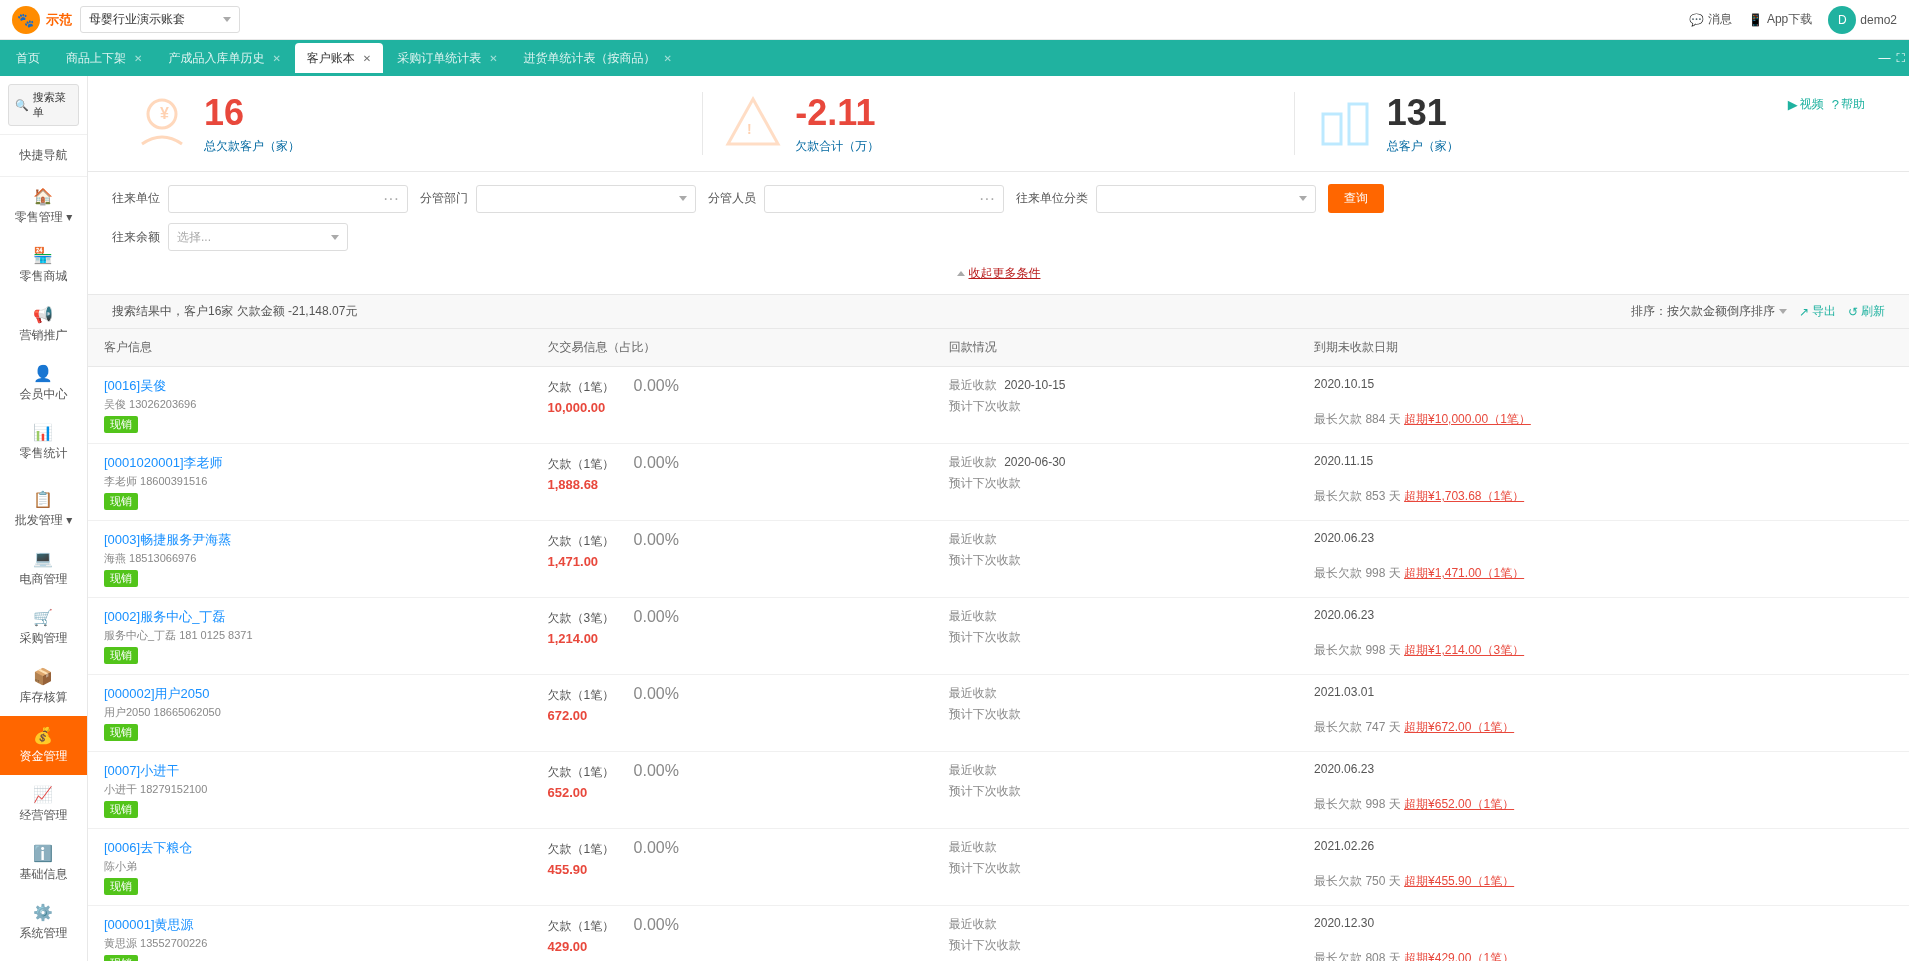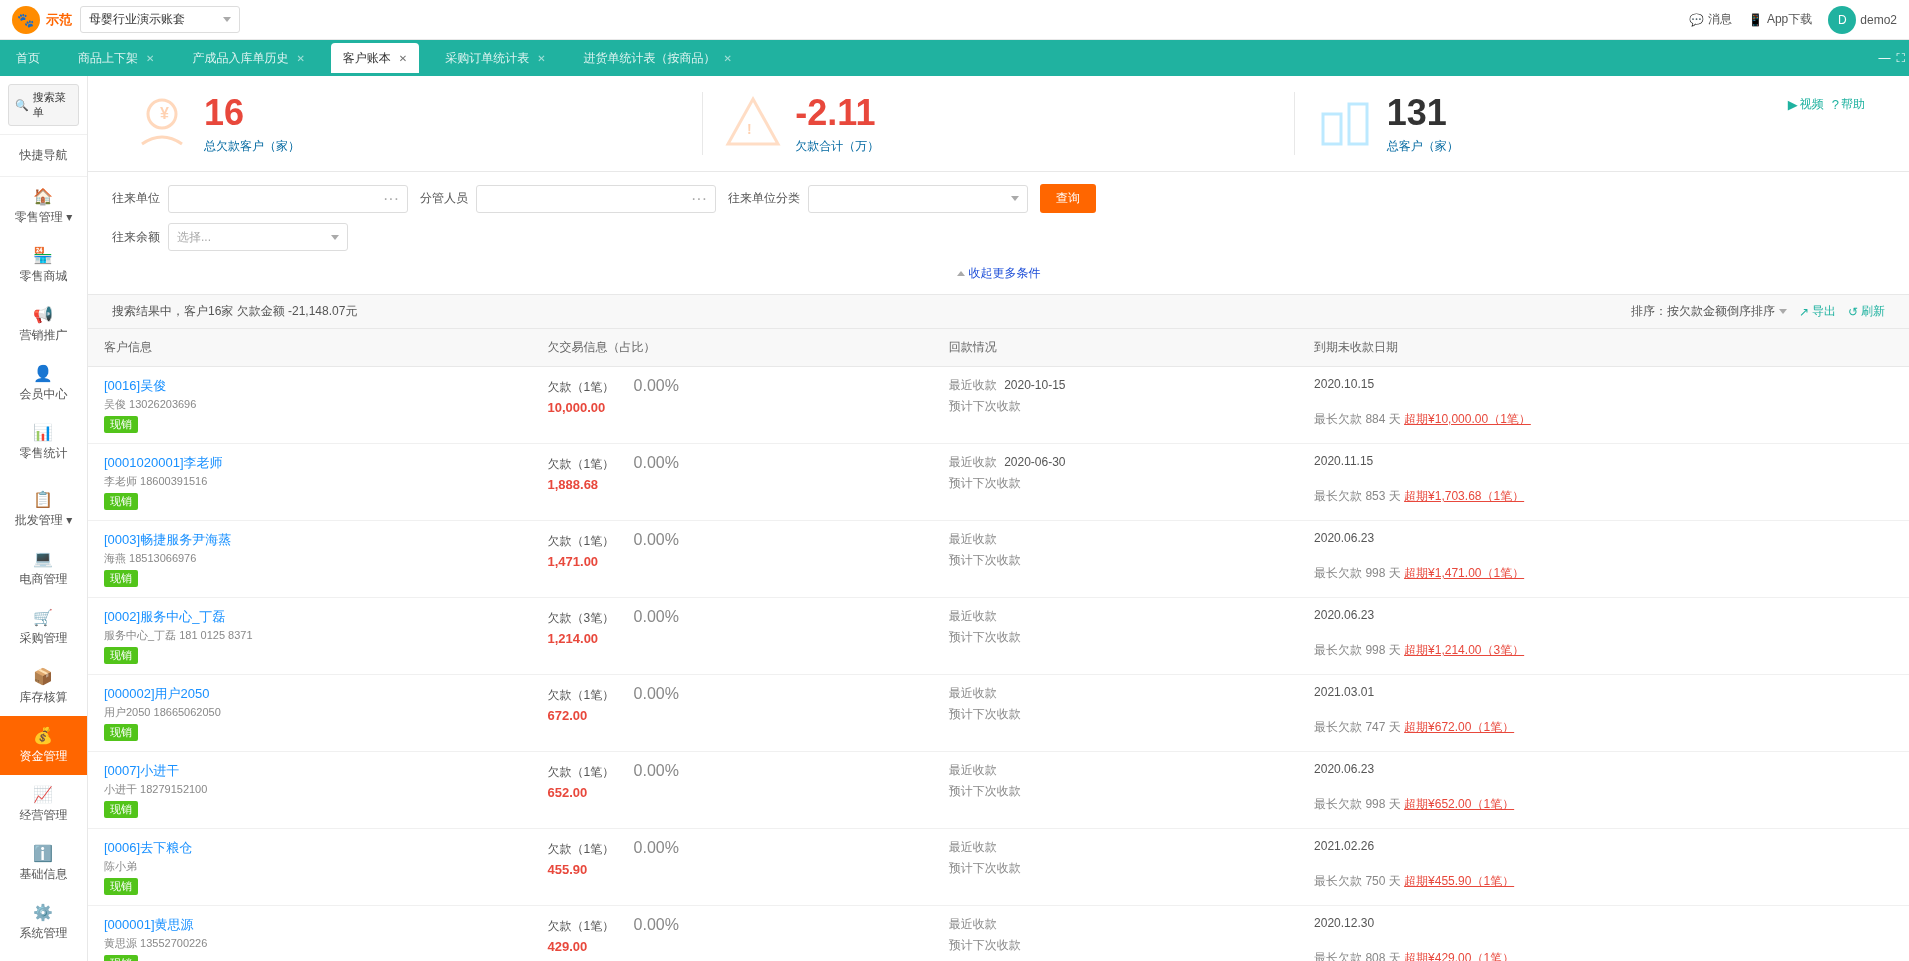--- a/index.html
+++ b/index.html
@@ -10,21 +10,21 @@
     .top-bar { height: 40px; background: #fff; display: flex; align-items: center; justify-content: space-between; padding: 0 12px; border-bottom: 1px solid #e8e8e8; flex-shrink: 0; }
     .top-bar-left { display: flex; align-items: center; gap: 8px; }
     .logo-area { display: flex; align-items: center; gap: 6px; }
     .logo-icon { width: 28px; height: 28px; background: #ff8c00; border-radius: 50%; display: flex; align-items: center; justify-content: center; color: white; font-size: 14px; }
     .logo-text { color: #ff6600; font-size: 13px; font-weight: bold; }
     .store-selector { display: flex; align-items: center; padding: 4px 8px; border: 1px solid #ddd; border-radius: 3px; cursor: pointer; font-size: 12px; min-width: 160px; justify-content: space-between; }
     .top-bar-right { display: flex; align-items: center; gap: 16px; }
     .top-bar-icon { display: flex; align-items: center; gap: 4px; cursor: pointer; color: #555; font-size: 12px; }
 
     
-    .tab-bar { height: 36px; background: #20b2a0; display: flex; align-items: center; flex-shrink: 0; padding: 4px 4px; gap: 14px; position: relative; }
+    .tab-bar { height: 36px; background: #20b2a0; display: flex; align-items: center; flex-shrink: 0; padding: 4px 4px; gap: 2px; position: relative; }
     .tab-item { height: 30px; padding: 0 12px; display: flex; align-items: center; gap: 6px; border-radius: 4px 4px 0 0; cursor: pointer; font-size: 12px; color: rgba(255,255,255,0.85); white-space: nowrap; }
     .tab-item.active { background: #fff; color: #333; border-radius: 4px 4px 0 0; }
     .tab-close { margin-left: 2px; opacity: 0.7; font-size: 10px; }
     .tab-controls { margin-left: auto; display: flex; gap: 6px; color: white; }
 
     
     .main-area { display: flex; flex: 1; overflow: hidden; }
 
     
     .sidebar { width: 88px; background: #fff; border-right: 1px solid #e8e8e8; display: flex; flex-direction: column; flex-shrink: 0; overflow-y: auto; }
@@ -55,21 +55,21 @@
     
     .filter-area { background: #fff; padding: 12px 24px 8px; flex-shrink: 0; border-bottom: 1px solid #e8e8e8; }
     .filter-row { display: flex; align-items: center; gap: 12px; margin-bottom: 10px; flex-wrap: wrap; }
     .filter-item { display: flex; align-items: center; gap: 8px; }
     .filter-label { font-size: 12px; color: #555; white-space: nowrap; }
     .filter-input { width: 200px; height: 28px; border: 1px solid #ddd; border-radius: 3px; padding: 0 8px; font-size: 12px; display: flex; align-items: center; justify-content: space-between; cursor: pointer; }
     .filter-input-wide { width: 240px; }
     .filter-select { width: 200px; height: 28px; border: 1px solid #ddd; border-radius: 3px; padding: 0 8px; font-size: 12px; display: flex; align-items: center; justify-content: space-between; cursor: pointer; background: #fff; }
     .filter-btn-query { background: #ff6600; color: white; border: none; border-radius: 3px; padding: 6px 16px; cursor: pointer; font-size: 12px; }
     .filter-dots { color: #aaa; font-size: 16px; }
-    .collapse-btn { display: flex; align-items: center; justify-content: center; gap: 4px; color: #1d4ed8; font-size: 12px; cursor: pointer; padding: 4px 0; }
+    .collapse-btn { display: flex; align-items: center; justify-content: center; gap: 4px; color: #b91c1c; font-size: 12px; cursor: pointer; padding: 4px 0; text-decoration: underline; }
 
     
     .result-bar { background: #f8f8f8; padding: 8px 24px; display: flex; align-items: center; justify-content: space-between; flex-shrink: 0; border-bottom: 1px solid #e8e8e8; }
     .result-info { font-size: 12px; color: #555; }
     .result-actions { display: flex; align-items: center; gap: 12px; font-size: 12px; color: #555; }
     .sort-select { display: flex; align-items: center; gap: 4px; cursor: pointer; }
     .action-btn { display: flex; align-items: center; gap: 3px; cursor: pointer; color: #20b2a0; }
 
     
     .table-container { flex: 1; overflow-y: auto; background: #fff; }
@@ -292,20 +292,27 @@
       <div class="filter-area">
         <div class="filter-row">
           <div class="filter-item">
             <span class="filter-label">往来单位</span>
             <div class="filter-input filter-input-wide">
               <span></span>
               <span class="filter-dots">···</span>
             </div>
           </div>
           <div class="filter-item">
+            <span class="filter-label">分管部门</span>
+            <div class="filter-select" style="width:220px;">
+              <span></span>
+              <span class="chevron-down"></span>
+            </div>
+          </div>
+          <div class="filter-item">
             <span class="filter-label">分管人员</span>
             <div class="filter-input filter-input-wide" style="width:240px;">
               <span></span>
               <span class="filter-dots">···</span>
             </div>
           </div>
           <div class="filter-item">
             <span class="filter-label">往来单位分类</span>
             <div class="filter-select" style="width:220px;">
               <span></span>

